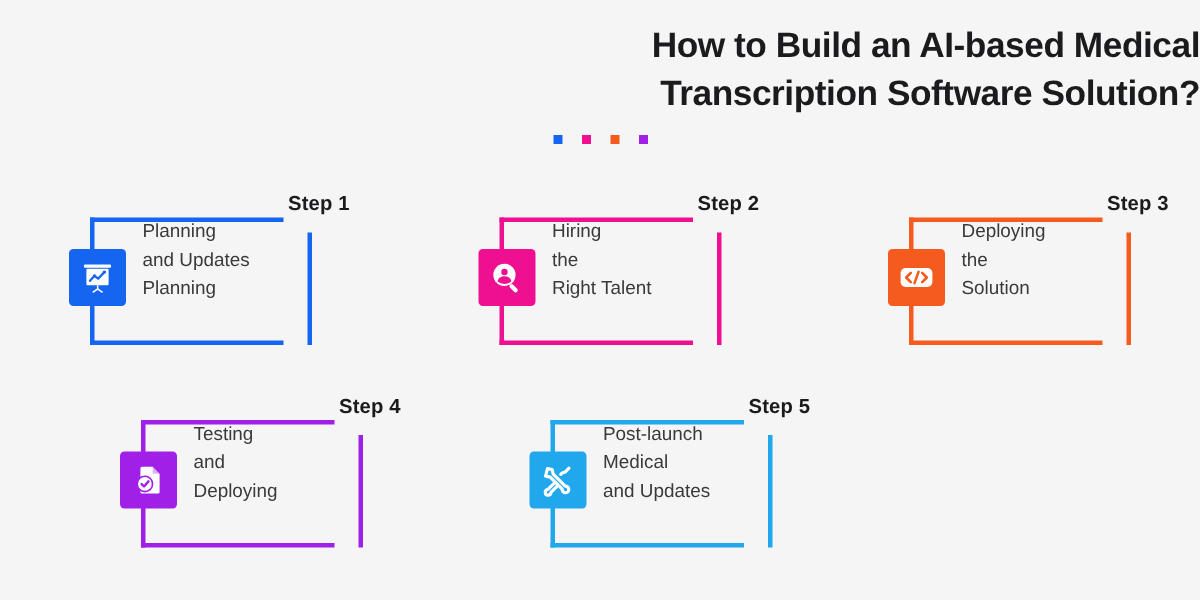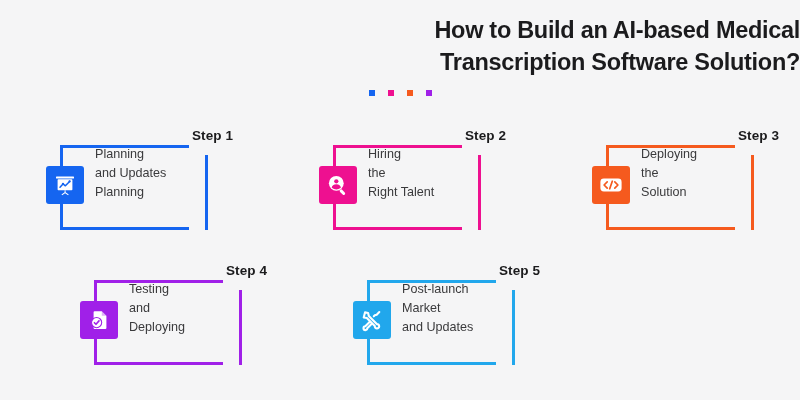--- a/index.html
+++ b/index.html
@@ -227,20 +227,20 @@
         <svg width="24" height="24" viewBox="0 0 24 24" aria-hidden="true">
           <g stroke="#ffffff" stroke-width="2.1" stroke-linecap="round" stroke-linejoin="round" fill="none">
             <path d="M5.0 4.4l3.1 0.6 0.7 3.1 8.0 8.0a2.2 2.2 0 1 1-2.0 2.0l-8.0-8.0-3.1-0.7z"></path>
             <path d="M19.3 4.1l-2.6 2.6-1.9 0.6-1.0 1.0"></path>
             <path d="M9.6 14.0l-4.3 4.3a1.9 1.9 0 1 0 2.0 2.0l4.2-4.2"></path>
           </g>
         </svg>
       </div>
       <div class="step-text">
         <span>Post-launch</span>
-        <span>Market</span>
+        <span>Medical</span>
         <span>and Updates</span>
       </div>
     </div>
 
   </div>
 
 </div>
 
 </body></html>

